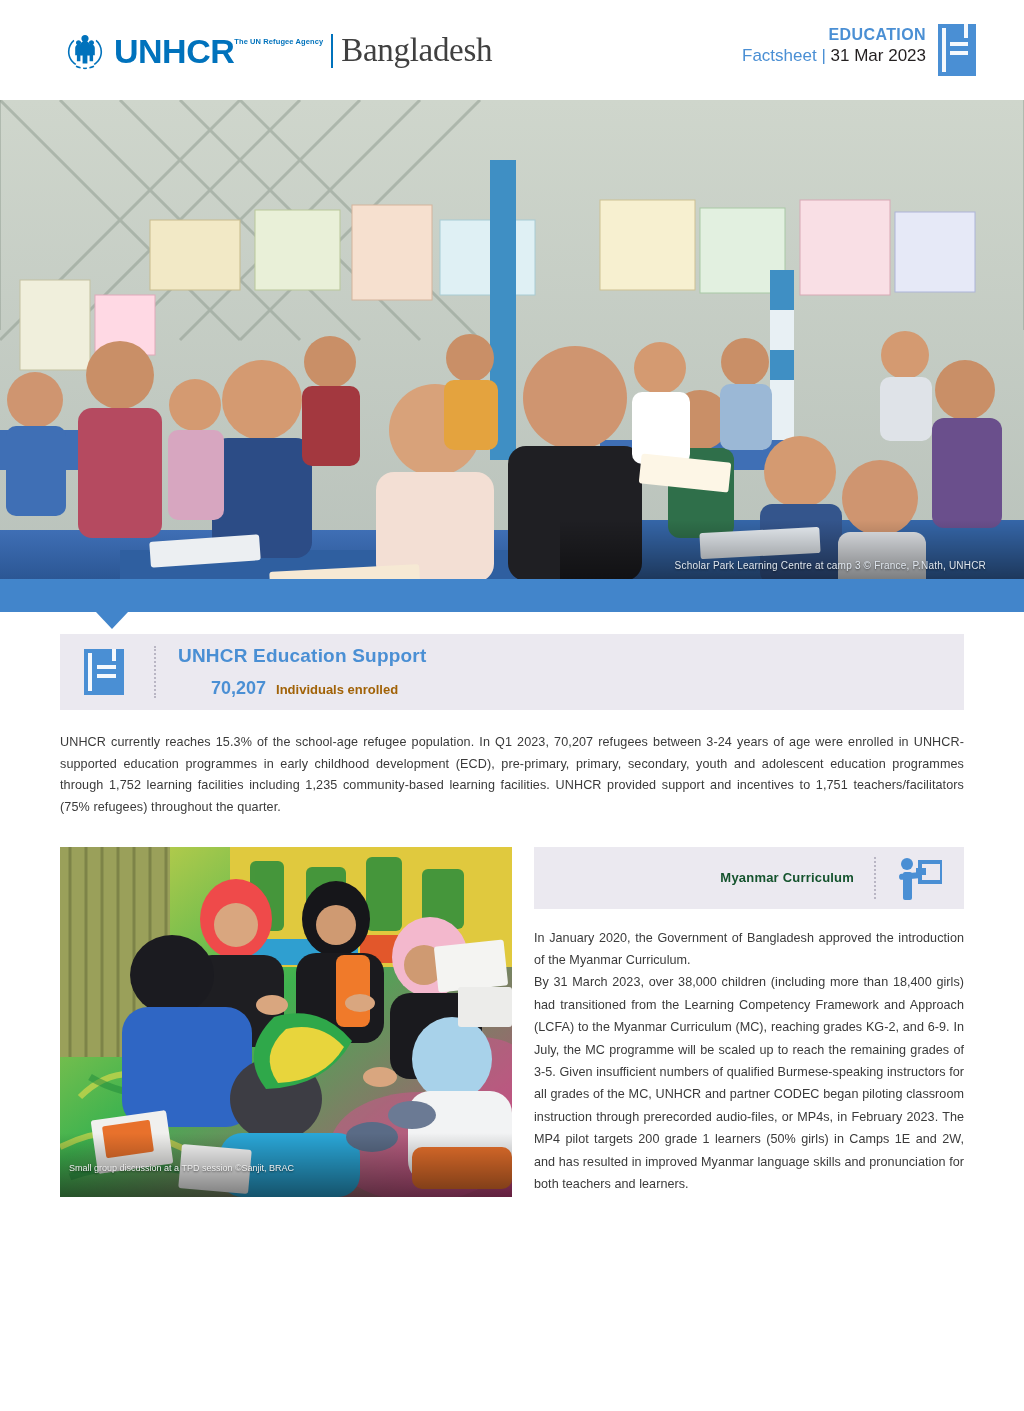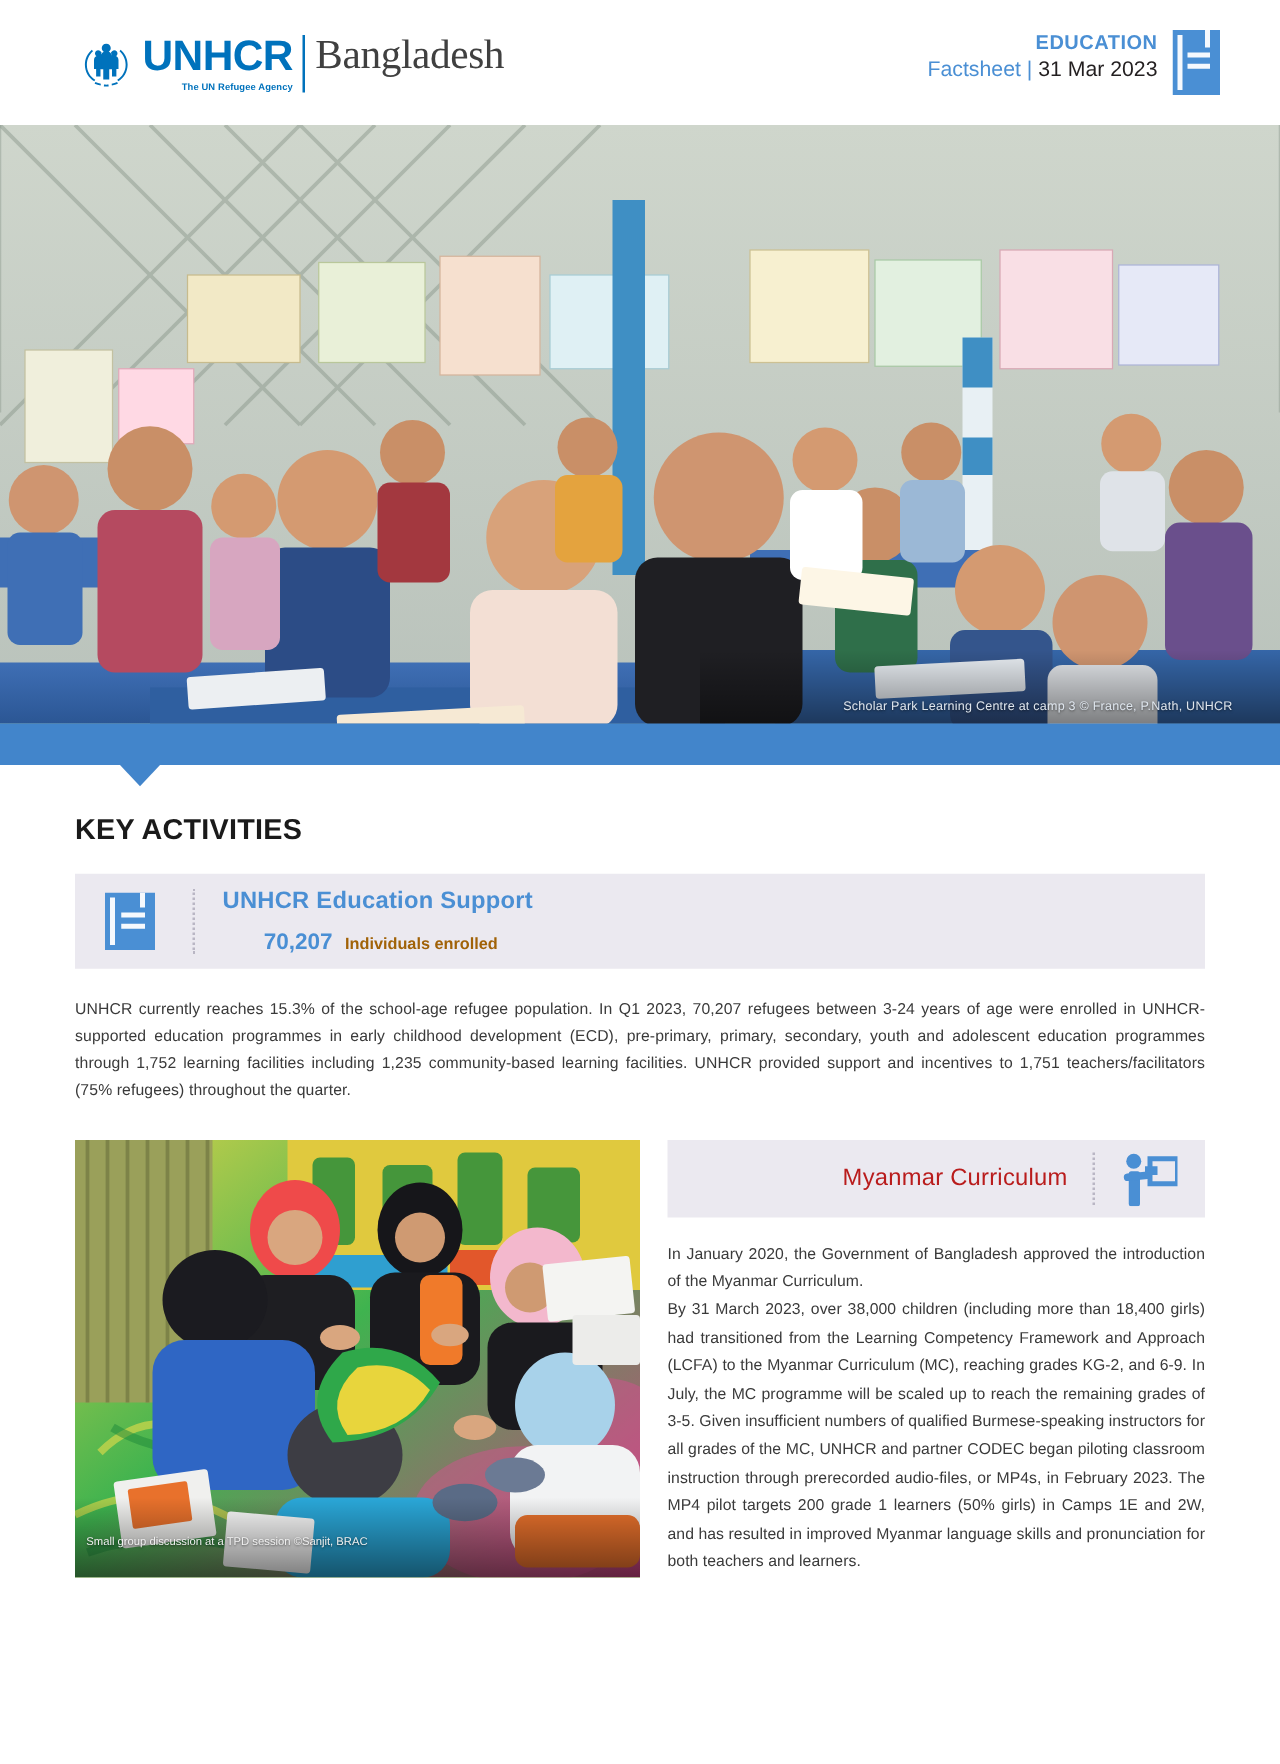--- a/index.html
+++ b/index.html
@@ -37,22 +37,22 @@
     position: relative;
   }
   .logo-emblem svg { display: block; }
   .logo-words {
     display: flex;
     align-items: flex-start;
     margin-left: 6px;
   }
   .logo-unhcr-wrap {
     display: flex;
-    flex-direction: column;
-    align-items: flex-end;
+    flex-direction: row;
+    align-items: flex-start;
     padding-right: 8px;
   }
   .logo-unhcr {
     font-size: 34px;
     font-weight: bold;
     color: #0072bc;
     letter-spacing: -0.5px;
     line-height: 1;
     font-family: "Liberation Sans", sans-serif;
   }
@@ -244,23 +244,23 @@
   }
   .curriculum-head {
     background: #ebe9f0;
     height: 62px;
     display: flex;
     align-items: center;
     justify-content: flex-end;
     padding-right: 22px;
   }
   .cur-title {
-    font-size: 19px;
-    font-weight: normal;
-    color: #b91c1c;
+    font-size: 13px;
+    font-weight: bold;
+    color: #14532d;
     letter-spacing: 0.2px;
   }
   .cur-sep {
     width: 0;
     border-left: 2px dotted #b9b6c4;
     height: 42px;
     margin: 0 20px;
   }
   .cur-icon { width: 46px; display: flex; justify-content: center; }
 
@@ -417,21 +417,20 @@
   </svg>
   <div class="hero-caption">Scholar Park Learning Centre at camp 3 © France, P.Nath, UNHCR</div>
 </div>
 
 <div class="banner">
   <div class="banner-notch"></div>
 </div>
 
 <div class="content">
 
-  <h1 class="section-title">KEY ACTIVITIES</h1>
 
   <div class="stat-panel">
     <span class="stat-icon">
       <svg viewBox="0 0 40 46" width="40" height="46" aria-hidden="true">
         <rect x="0" y="0" width="40" height="46" fill="#4a8fd4"></rect>
         <rect x="4" y="4" width="4" height="38" fill="#ffffff" opacity="0.95"></rect>
         <rect x="28" y="0" width="4" height="12" fill="#ffffff" opacity="0.95"></rect>
         <rect x="13" y="16" width="19" height="4" fill="#ffffff" opacity="0.95"></rect>
         <rect x="13" y="25" width="19" height="4" fill="#ffffff" opacity="0.95"></rect>
       </svg>

